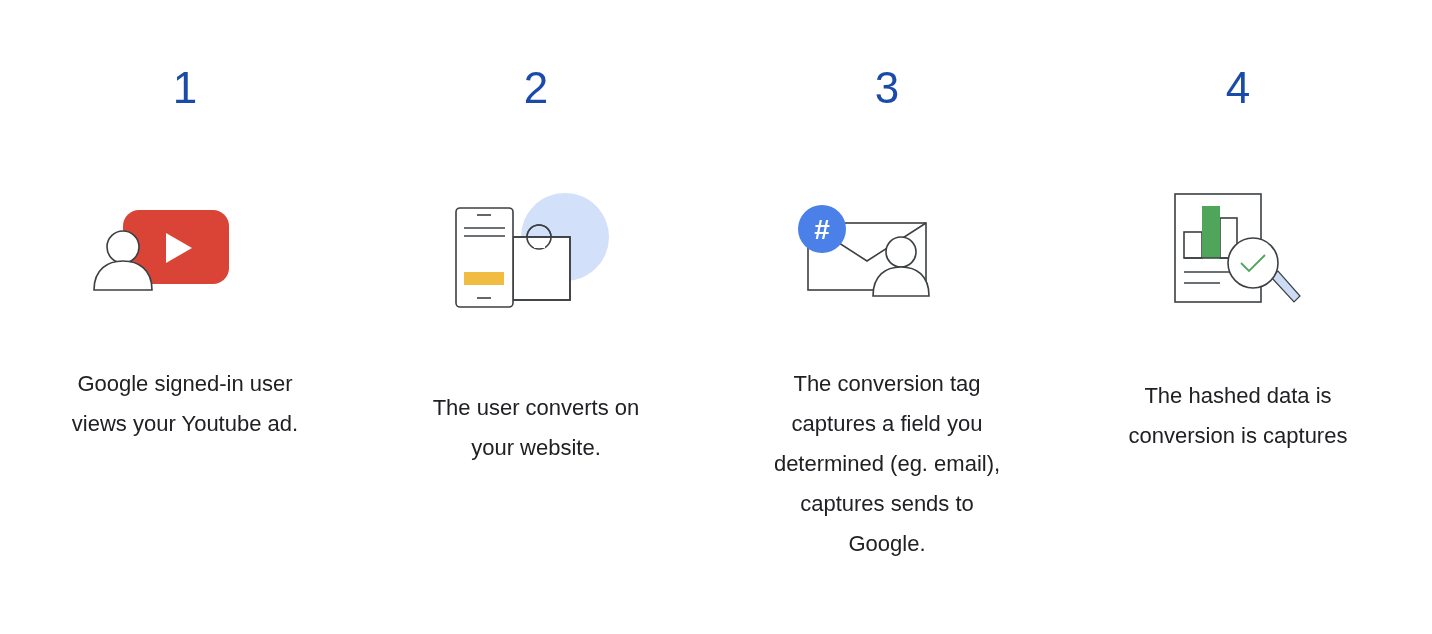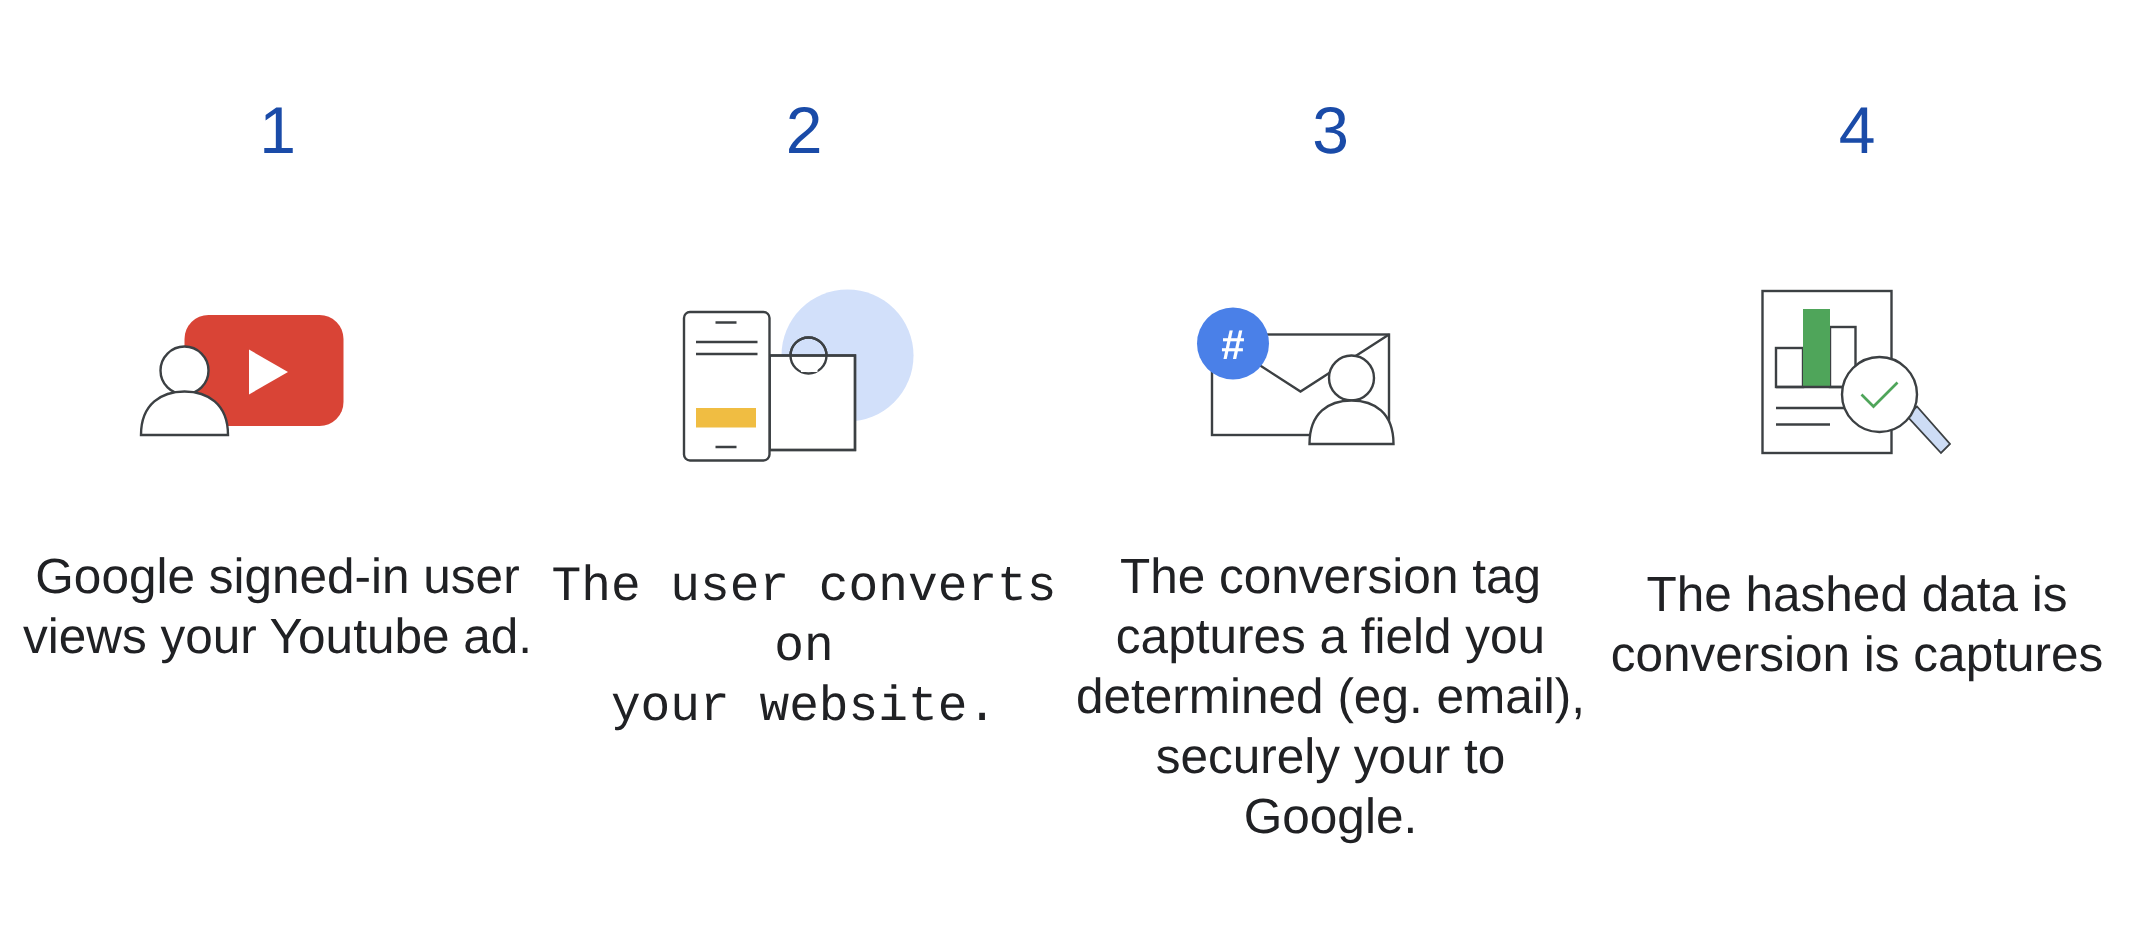--- a/index.html
+++ b/index.html
@@ -4,21 +4,21 @@
   <style>
     html, body { margin: 0; padding: 0; background: #ffffff; }
     body { width: 1432px; height: 634px; position: relative; overflow: hidden;
       font-family: "Liberation Sans", "DejaVu Sans", sans-serif; color: #202124; }
     .step { position: absolute; top: 0; width: 350px; height: 634px; }
     .num { position: absolute; top: 62px; left: 0; width: 100%; text-align: center;
       font-size: 44px; line-height: 52px; color: #1a4ba8; font-weight: 400; }
     .icon { position: absolute; top: 185px; left: 50%; transform: translateX(-50%); width: 200px; height: 130px; }
     .icon svg { width: 200px; height: 130px; display: block; }
     .desc { position: absolute; left: 0; width: 100%; text-align: center;
-      font-size: 33px; line-height: 40px; color: #202124; }
+      font-size: 22px; line-height: 40px; color: #202124; }
   </style>
 </head>
 <body>
 
 <div class="step" style="left:10px;">
   <div class="num">1</div>
   <div class="icon">
     <svg viewBox="0 0 200 130">
       <rect x="38" y="25" width="106" height="74" rx="16" fill="#d94436"></rect>
       <polygon points="81,48 81,78 107,63" fill="#ffffff"></polygon>
@@ -46,21 +46,21 @@
       <rect x="98" y="53" width="11" height="10" fill="#ffffff"></rect>
       <path d="M91,52 A12,12 0 0 1 115,52" fill="none" stroke="#3c4043" stroke-width="1.6"></path>
       <rect x="20" y="23" width="57" height="99" rx="4" fill="#ffffff" stroke="#3c4043" stroke-width="1.6"></rect>
       <line x1="41" y1="30" x2="55" y2="30" stroke="#3c4043" stroke-width="1.6"></line>
       <line x1="28" y1="43" x2="69" y2="43" stroke="#3c4043" stroke-width="1.6"></line>
       <line x1="28" y1="51" x2="69" y2="51" stroke="#3c4043" stroke-width="1.6"></line>
       <rect x="28" y="87" width="40" height="13" fill="#f0bd42"></rect>
       <line x1="41" y1="113" x2="55" y2="113" stroke="#3c4043" stroke-width="1.6"></line>
     </svg>
   </div>
-  <div class="desc" style="top:372px;font-family:Liberation Mono, monospace;">
+  <div class="desc" style="top:388px;">
     <div>The user converts on</div>
     <div>your website.</div>
   </div>
 </div>
 
 <div class="step" style="left:712px;">
   <div class="num">3</div>
   <div class="icon">
     <svg viewBox="0 0 200 130">
       <rect x="21" y="38" width="118" height="67" fill="#ffffff" stroke="#3c4043" stroke-width="1.6"></rect>
@@ -68,21 +68,21 @@
       <circle cx="114" cy="67" r="15" fill="#ffffff" stroke="#3c4043" stroke-width="1.6"></circle>
       <path d="M86,111 C86,90 99,82 114,82 C129,82 142,90 142,111 Z" fill="#ffffff" stroke="#3c4043" stroke-width="1.6"></path>
       <circle cx="35" cy="44" r="24" fill="#4a80e8"></circle>
       <text x="35" y="54" text-anchor="middle" font-family="Liberation Sans, sans-serif" font-weight="bold" font-size="28" fill="#ffffff">#</text>
     </svg>
   </div>
   <div class="desc" style="top:364px;">
     <div>The conversion tag</div>
     <div>captures a field you</div>
     <div>determined (eg. email),</div>
-    <div>securely your to</div>
+    <div>captures sends to</div>
     <div>Google.</div>
   </div>
 </div>
 
 <div class="step" style="left:1063px;">
   <div class="num">4</div>
   <div class="icon">
     <svg viewBox="0 0 200 130">
       <rect x="37" y="9" width="86" height="108" fill="#ffffff" stroke="#3c4043" stroke-width="1.6"></rect>
       <rect x="46" y="47" width="18" height="26" fill="#ffffff" stroke="#3c4043" stroke-width="1.6"></rect>

